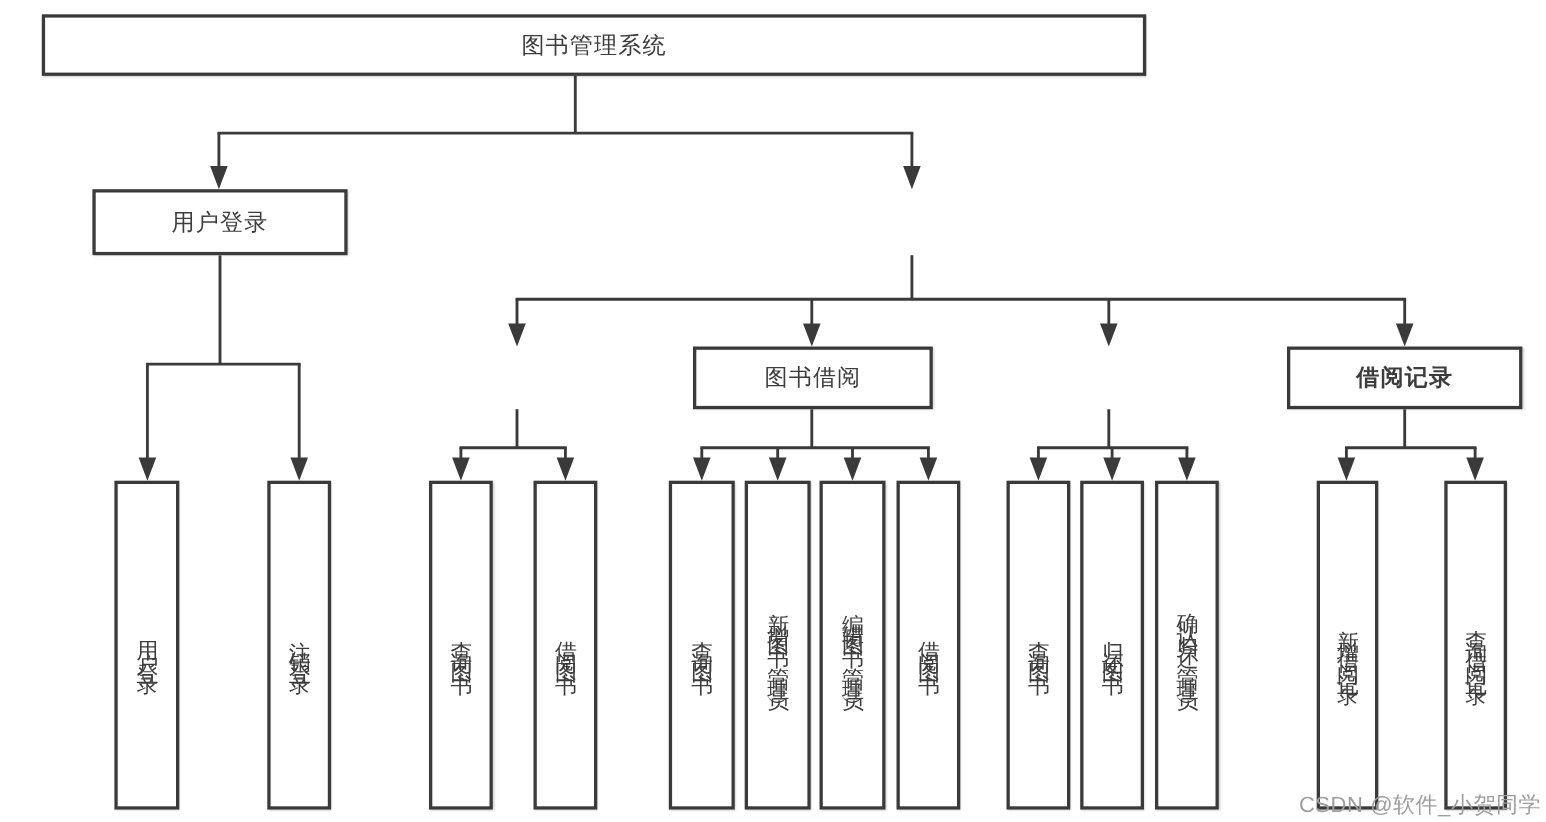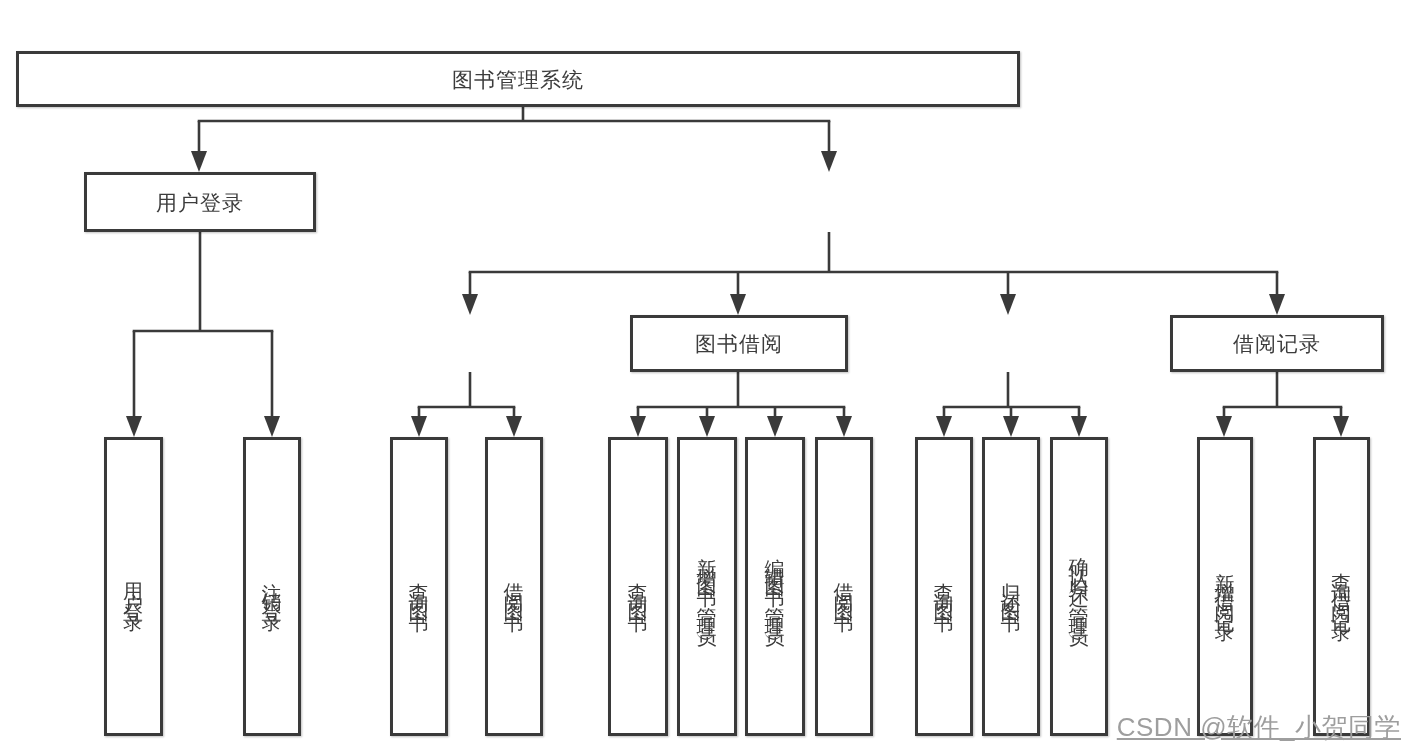--- a/index.html
+++ b/index.html
@@ -43,24 +43,23 @@
     text-orientation: mixed;
     font-size: 20px;
     letter-spacing: 10px;
     line-height: 1.1;
     white-space: nowrap;
   }
   .watermark {
     position: absolute;
     right: 4px;
     bottom: 2px;
-    font-size: 26px;
+    font-size: 20px;
     color: #9e9e9e;
     letter-spacing: 0.5px;
-    text-decoration: underline;
   }
 </style>
 </head>
 <body>
 
 <div id="stage">
 
   <svg id="connectors" viewBox="0 0 1405 747" xmlns="http://www.w3.org/2000/svg">
     <g stroke="#3a3a3a" stroke-width="2.6">
 
@@ -120,26 +119,26 @@
       <path d="M767 416 L783 416 L775 437 Z"></path>
       <path d="M836 416 L852 416 L844 437 Z"></path>
       <path d="M936 416 L952 416 L944 437 Z"></path>
       <path d="M1003 416 L1019 416 L1011 437 Z"></path>
       <path d="M1071 416 L1087 416 L1079 437 Z"></path>
       <path d="M1216 416 L1232 416 L1224 437 Z"></path>
       <path d="M1333 416 L1349 416 L1341 437 Z"></path>
     </g>
   </svg>
 
-  <div class="node hnode" style="left:16px; top:13px; width:1004px; height:56px;margin-top:38px;">图书管理系统</div>
+  <div class="node hnode" style="left:38px; top:13px; width:1004px; height:56px;">图书管理系统</div>
 
   <div class="node hnode" style="left:84px; top:172px; width:232px; height:60px;">用户登录</div>
 
   <div class="node hnode" style="left:630px; top:315px; width:218px; height:57px;">图书借阅</div>
-  <div class="node hnode" style="left:1170px; top:315px; width:214px; height:57px;">借阅记录</div>
+  <div class="node hnode" style="left:1170px; top:315px; width:214px; height:57px;font-weight:bold;">借阅记录</div>
 
   <div class="node vnode" style="left:104px; top:437px; width:59px; height:299px;">
     <span>用户登录</span>
     </div>
   <div class="node vnode" style="left:243px; top:437px; width:58px; height:299px;">
     <span>注销登录</span>
     </div>
 
   <div class="node vnode" style="left:390px; top:437px; width:58px; height:299px;">
     <span>查询图书</span>

